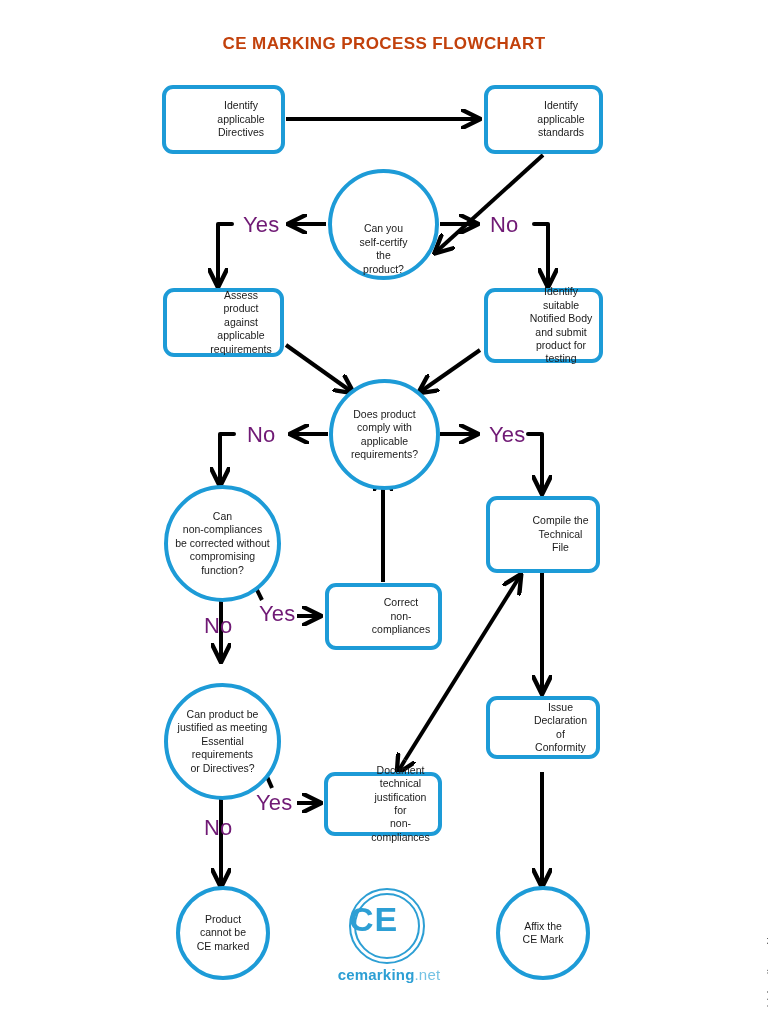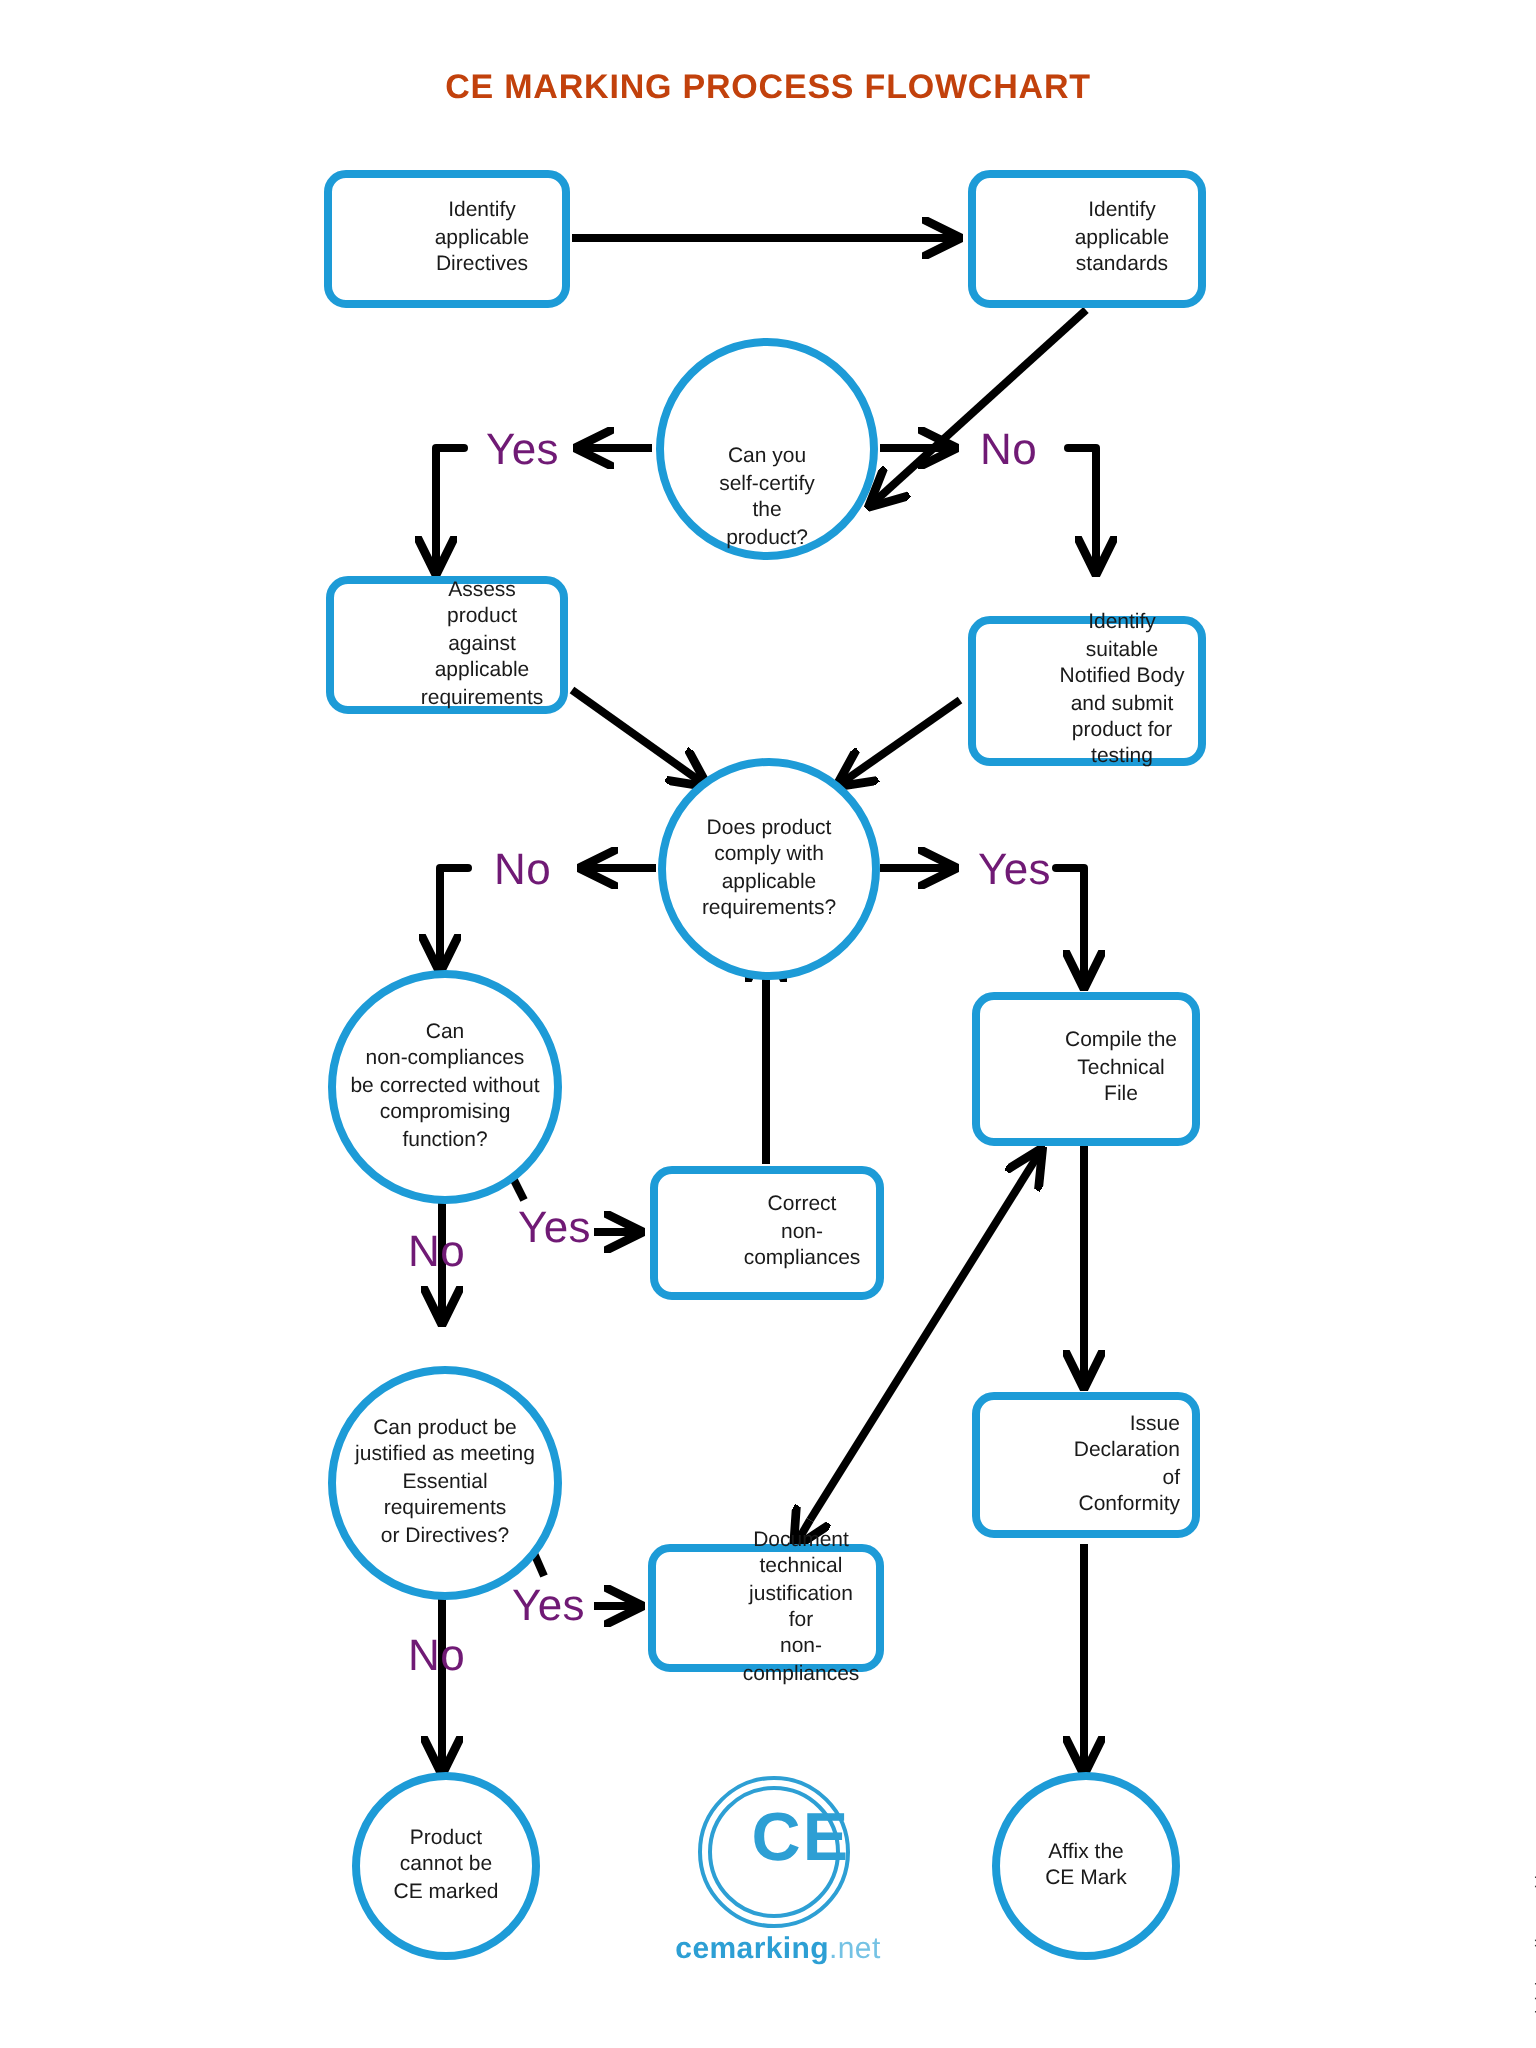--- a/index.html
+++ b/index.html
@@ -94,21 +94,21 @@
     position: absolute;
     left: 5px; top: 5px;
     width: 62px; height: 62px;
     border: 2px solid #2d9fd4;
     border-radius: 50%;
   }
   #logo .ce-text {
     position: absolute;
     left: 0; top: 14px;
     width: 76px;
-    text-align: right;
+    text-align: left;
     font-size: 34px;
     font-weight: bold;
     color: #2d9fd4;
     letter-spacing: 1px;
     line-height: 1;
     font-family: "Liberation Sans", sans-serif;
   }
   #logo .wordmark {
     position: absolute;
     left: -14px;
@@ -220,21 +220,21 @@
   </div>
   <div class="edge-label" style="left:243px; top:212px;">Yes</div>
   <div class="edge-label" style="left:490px; top:212px;">No</div>
 
   <div class="node box" style="left:163px; top:288px; width:121px; height:69px;">
     <span class="txt">Assess product
 against applicable
 requirements</span>
   </div>
 
-  <div class="node box" style="left:484px; top:288px; width:119px; height:75px;margin-top:20px;">
+  <div class="node box" style="left:484px; top:288px; width:119px; height:75px;">
     <span class="txt">Identify suitable
 Notified Body
 and submit
 product for testing</span>
   </div>
 
   <div class="node circle" style="left:329px; top:379px; width:111px; height:111px;">
     <span class="txt">Does product
 comply with
 applicable
@@ -256,21 +256,21 @@
   <div class="node box" style="left:325px; top:583px; width:117px; height:67px;">
     <span class="txt">Correct
 non-compliances</span>
   </div>
 
   <div class="node box" style="left:486px; top:496px; width:114px; height:77px;">
     <span class="txt">Compile the
 Technical File</span>
   </div>
 
-  <div class="node box" style="left:486px; top:696px; width:114px; height:73px;text-align:right;">
+  <div class="node box" style="left:486px; top:696px; width:114px; height:63px;">
     <span class="txt">Issue Declaration
 of Conformity</span>
   </div>
 
   <div class="node circle" style="left:164px; top:683px; width:117px; height:117px;">
     <span class="txt">Can product be
 justified as meeting
 Essential
 requirements
 or Directives?</span>

